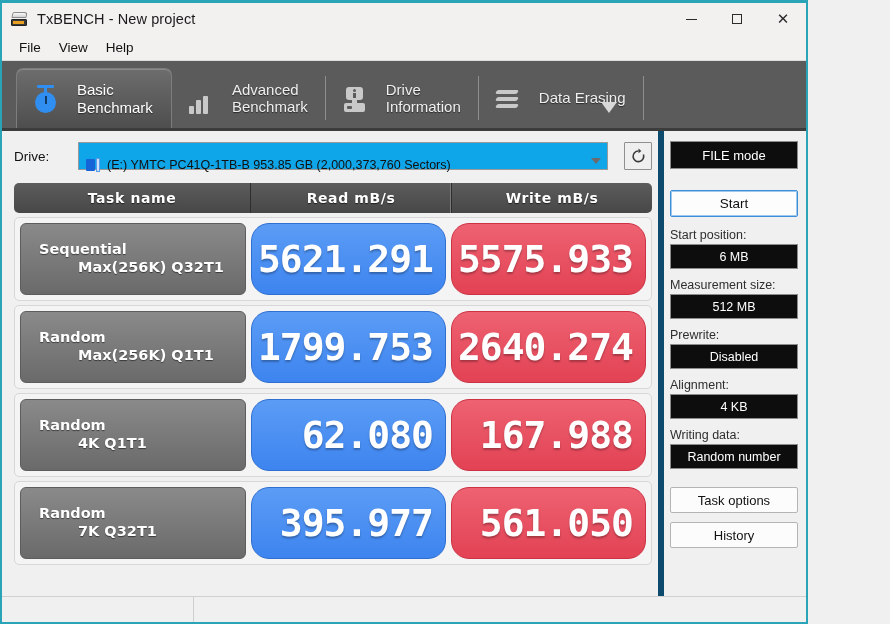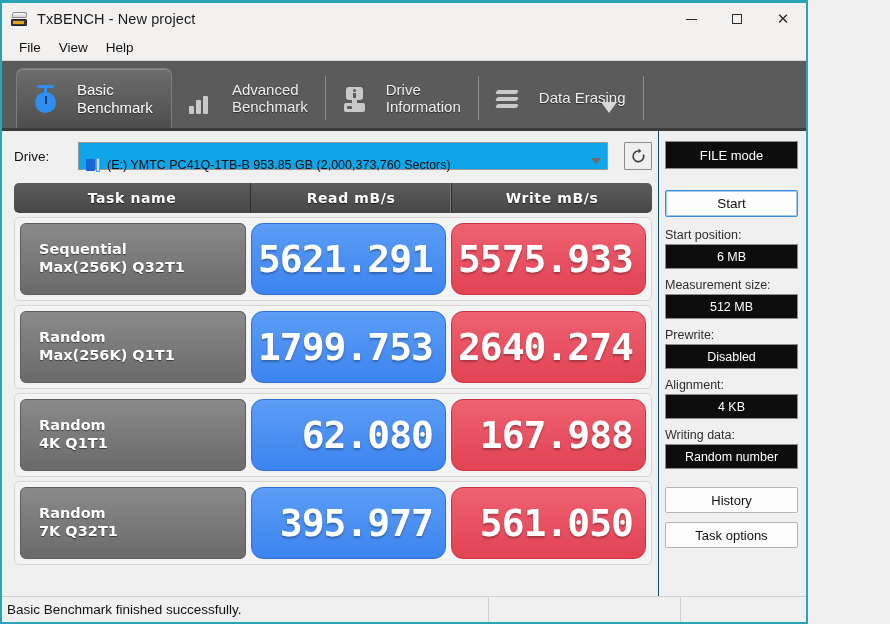--- a/index.html
+++ b/index.html
@@ -178,21 +178,21 @@
     display: flex;
     padding: 0;
     background: #f0f0f0;
     position: relative;
   }
   .left-col { flex: 1; padding: 10px 6px 0 12px; display: flex; flex-direction: column; }
   .right-col {
     width: 148px; min-width: 148px;
     padding: 10px 8px 0 6px;
     display: flex; flex-direction: column;
-    border-left: 1px solid #0c4a6e;
+    border-left: 6px solid #0c4a6e;
   }
 
   
   .drive-row { display: flex; align-items: center; gap: 16px; height: 30px; margin-bottom: 12px; }
   .drive-label { font-size: 13.5px; color: #111; width: 48px; flex: none; }
   .drive-select {
     flex: 1; height: 28px;
     background: #0ea5e9; border: 1px solid #9a9a9a;
     display: flex; 
     padding: 15px 6px 0 7px;
@@ -249,25 +249,25 @@
     background: linear-gradient(#8a8a8a, #6a6a6a);
     border: 1px solid #5d5d5d;
     border-radius: 6px;
     display: flex; flex-direction: column; justify-content: center;
     padding-left: 18px;
     color: #fff;
   }
   .cell-task .t1 { font-size: 14.5px; font-weight: bold; line-height: 1.22;
     text-shadow: 0 1px 1px rgba(0,0,0,.5); font-family: "DejaVu Sans", sans-serif; }
   .cell-task .t2 { font-size: 14.5px; font-weight: bold; line-height: 1.22;
-    text-shadow: 0 1px 1px rgba(0,0,0,.5); font-family: "DejaVu Sans", sans-serif; }
+    text-shadow: 0 1px 1px rgba(0,0,0,.5); font-family: "DejaVu Sans", sans-serif; margin-left: 39px; }
 
   .cell-val {
     flex: 1; height: 100%;
-    border-radius: 12px;
+    border-radius: 18px;
     display: flex; align-items: center; justify-content: flex-end;
     padding-right: 12px;
     color: #fff;
     font-family: "DejaVu Sans Mono", monospace;
     font-weight: bold;
     font-size: 38px;
     letter-spacing: -1px;
     text-shadow: 0 2px 2px rgba(0,0,0,.28);
   }
   .cell-read { background: linear-gradient(#5b9cf5, #3d84ef); border: 1px solid #2f6fd0; }
@@ -479,24 +479,23 @@
 
       <div class="fld-label">Prewrite:</div>
       <div class="fld-value">Disabled</div>
 
       <div class="fld-label">Alignment:</div>
       <div class="fld-value">4 KB</div>
 
       <div class="fld-label">Writing data:</div>
       <div class="fld-value">Random number</div>
 
+      <div class="opt-btn">Task options</div>
       <div class="opt-btn">History</div>
-      <div class="opt-btn">Task options</div>
     </div>
   </div>
 
   <div class="statusbar">
-    <div class="sb-main">Basic Benchmark finished successfully.</div>
     <div class="sb-2"></div>
     <div class="sb-3"></div>
   </div>
 
 </div>
 
 </body></html>

